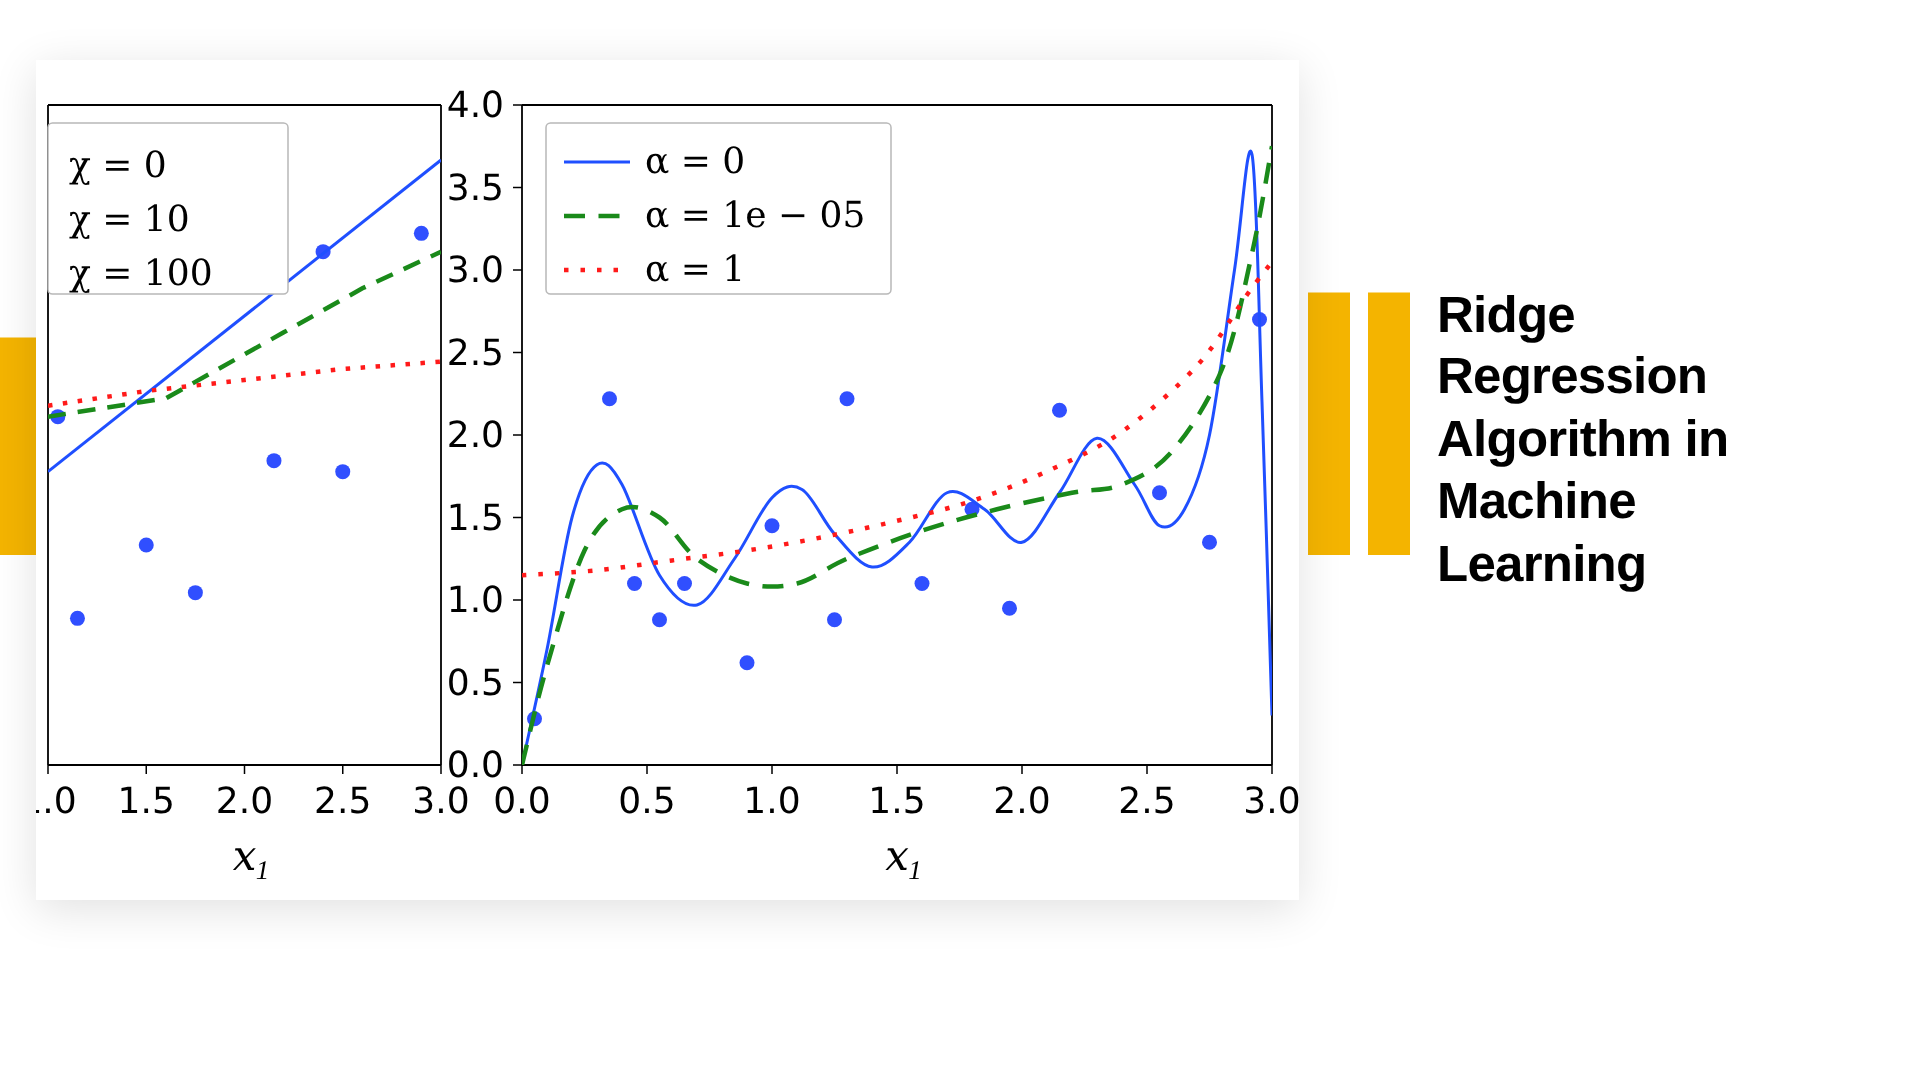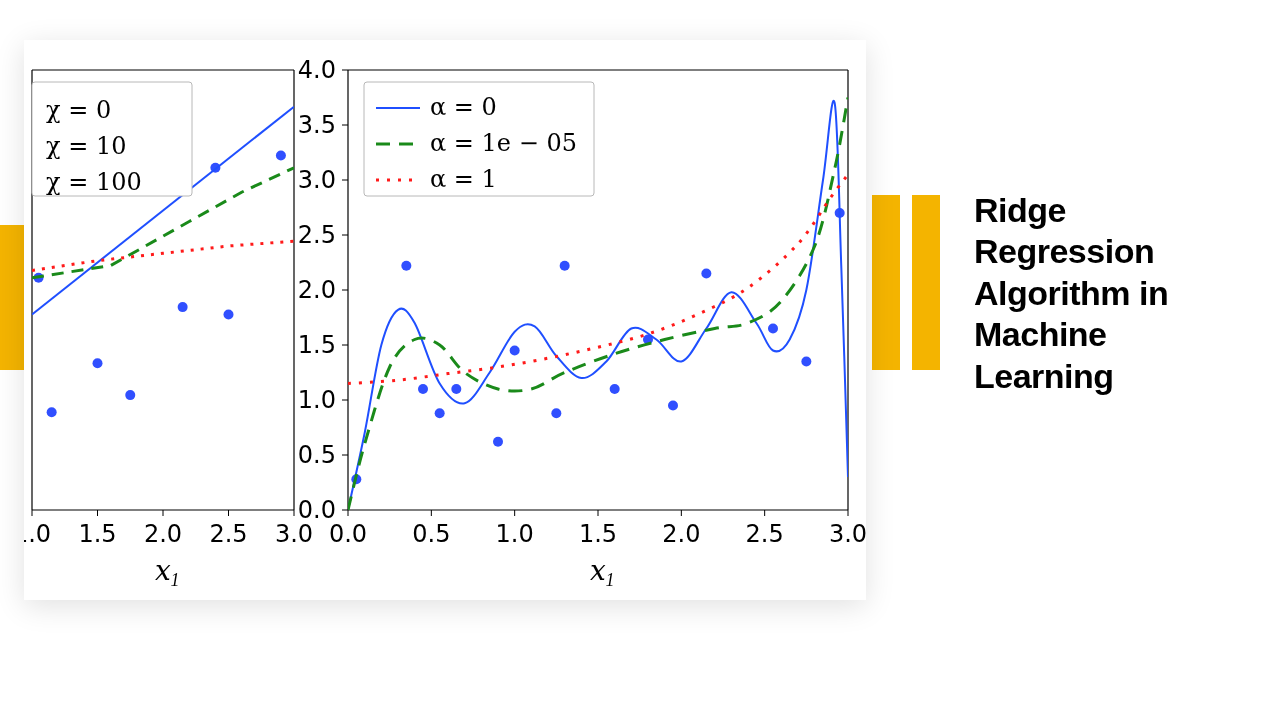--- a/index.html
+++ b/index.html
@@ -37,21 +37,20 @@
     position: absolute;
     left: 958px;
     top: 190px;
     width: 280px;
     font-family: "Arial Black", "Franklin Gothic Heavy", Arial, sans-serif;
     font-weight: 900;
     font-size: 34px;
     line-height: 1.22;
     color: #000;
     letter-spacing: -0.5px;
-    margin-left: 16px;
   }
   .chart-card {
     position: absolute;
     left: 24px;
     top: 40px;
     width: 842px;
     height: 560px;
     background: #fff;
     box-shadow: 0 6px 28px rgba(0,0,0,0.12);
   }

